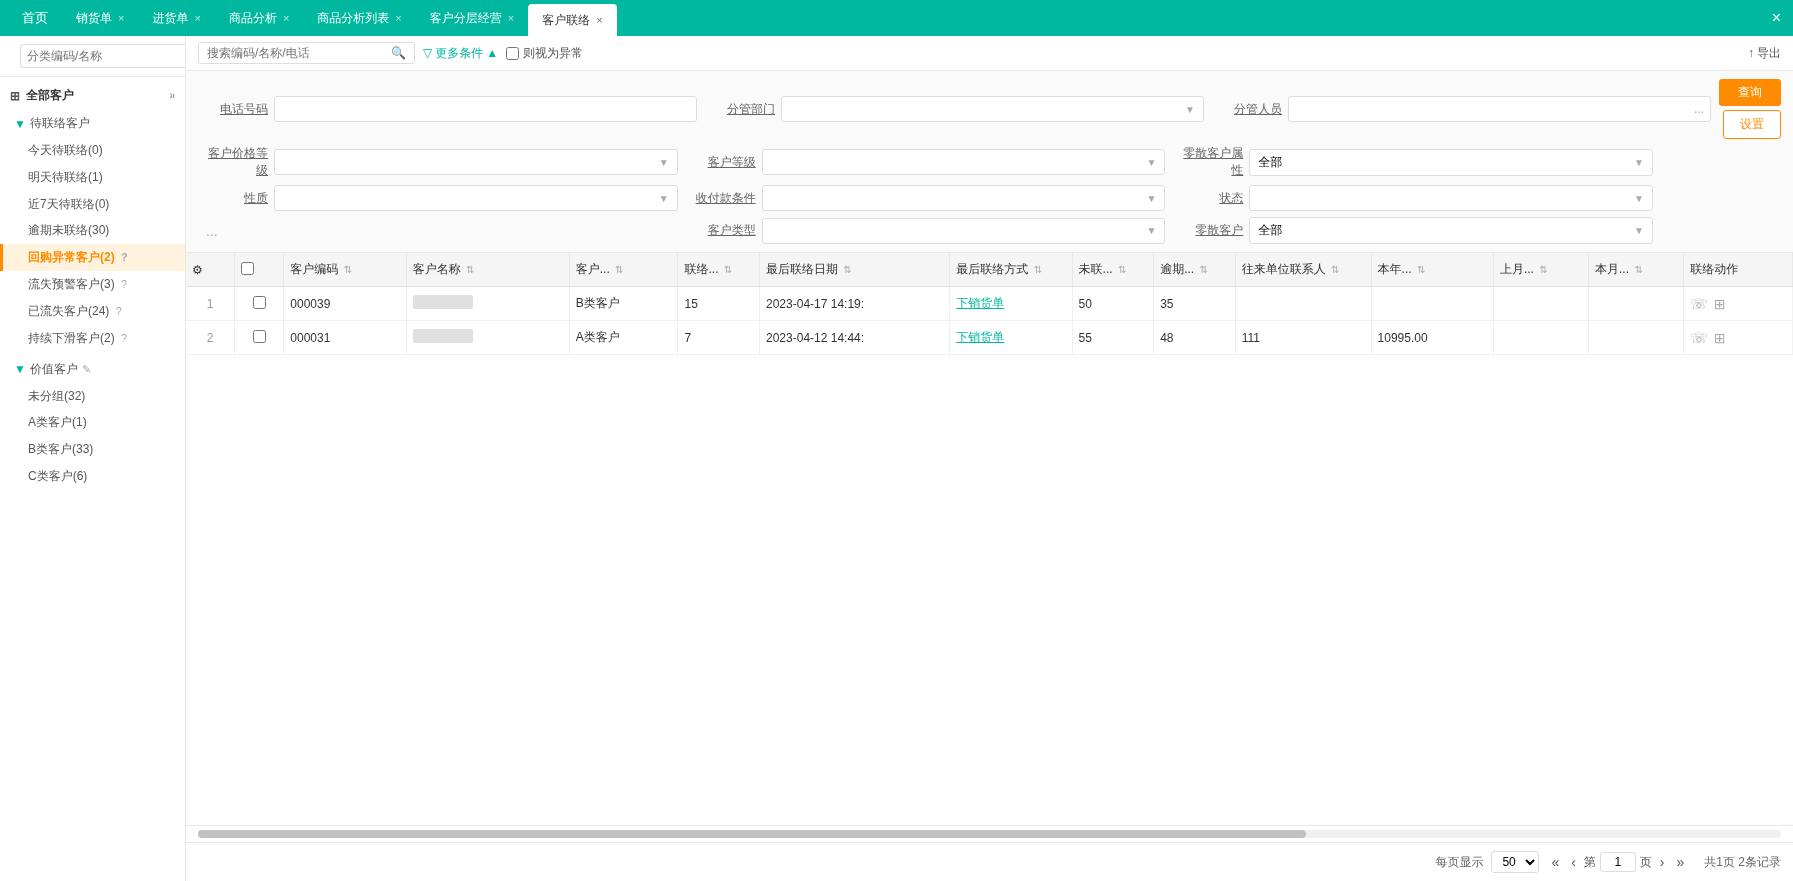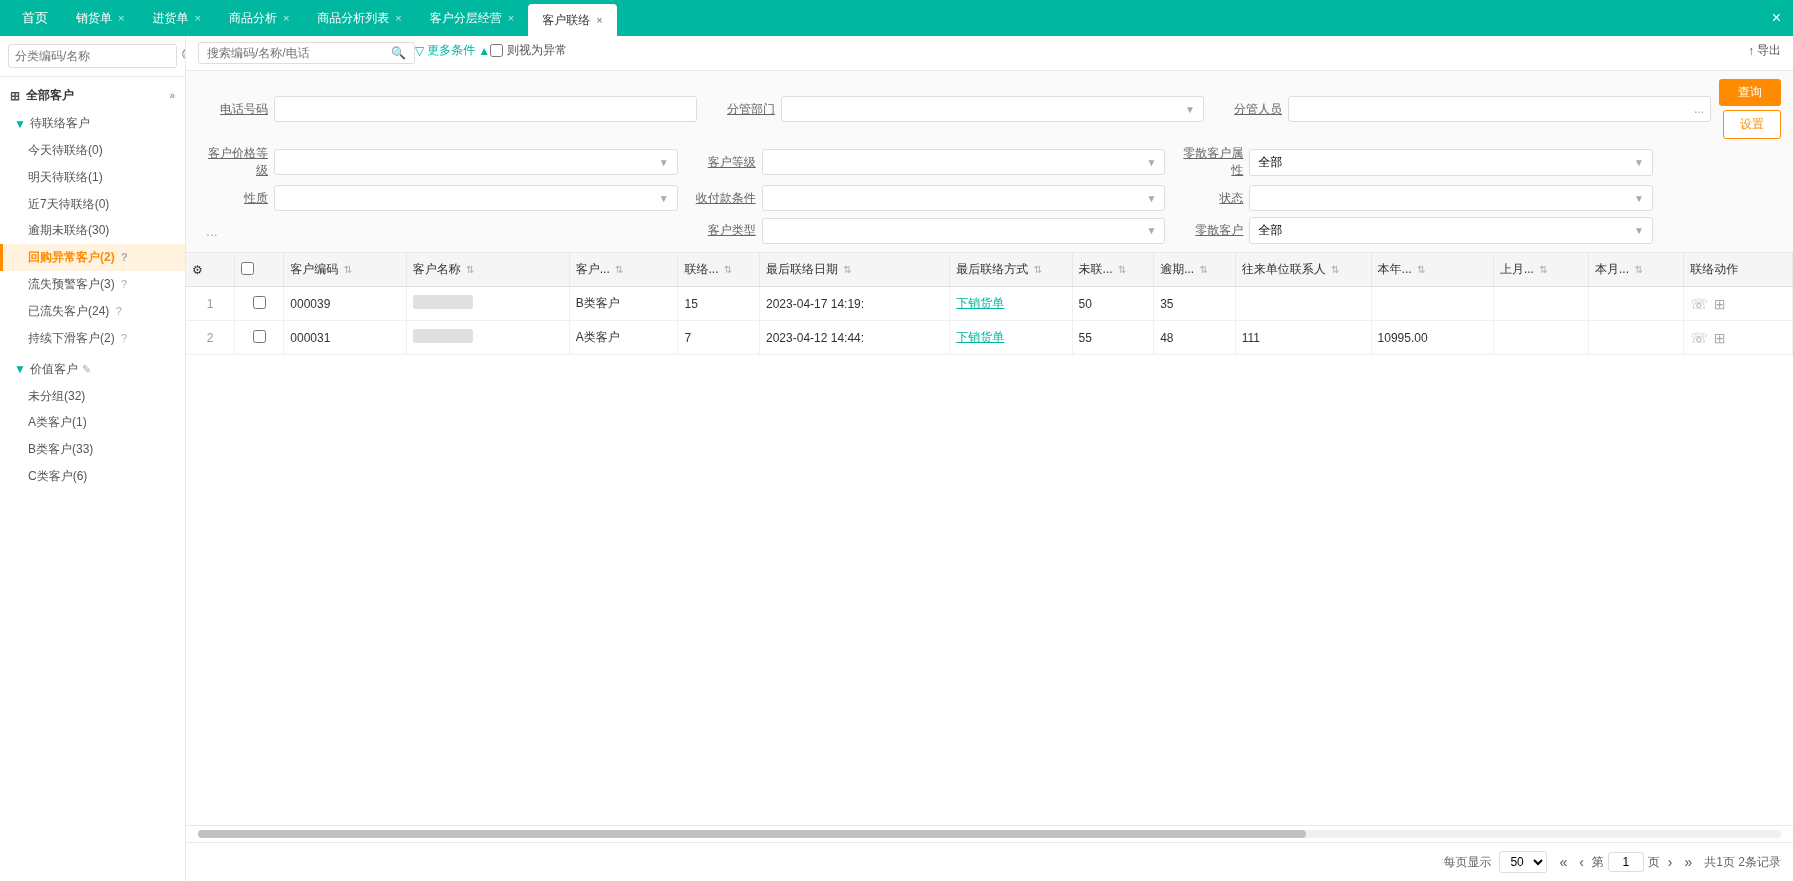--- a/index.html
+++ b/index.html
@@ -33,21 +33,21 @@
     
     .sidebar {
       width: 186px; background: white; border-right: 1px solid #e8e8e8;
       display: flex; flex-direction: column; overflow: hidden;
     }
     .sidebar-search {
       padding: 8px; border-bottom: 1px solid #e8e8e8; display: flex; align-items: center;
     }
     .sidebar-search input {
       flex: 1; border: 1px solid #ddd; border-radius: 3px; padding: 4px 6px;
-      font-size: 12px; outline: none;
+      font-size: 12px; outline: none; margin-left: 12px;
     }
     .sidebar-search .search-btn {
       margin-left: 4px; color: #00b8a0; cursor: pointer; font-size: 14px;
     }
     .sidebar-content { flex: 1; overflow-y: auto; padding: 4px 0; }
     .sidebar-header {
       display: flex; align-items: center; padding: 6px 10px;
       font-weight: bold; color: #333; cursor: pointer;
     }
     .sidebar-header .grid-icon { margin-right: 6px; color: #555; }
@@ -70,21 +70,21 @@
     }
     .sidebar-group2-title .arrow { margin-right: 4px; color: #00b8a0; }
     .edit-icon { margin-left: 4px; color: #aaa; font-size: 11px; }
 
     
     .content-area { flex: 1; display: flex; flex-direction: column; overflow: hidden; }
 
     
     .filter-bar {
       background: white; padding: 6px 12px; border-bottom: 1px solid #e8e8e8;
-      display: flex; align-items: flex-start; gap: 0;
+      display: flex; align-items: center; gap: 8px;
     }
     .filter-search-wrap {
       display: flex; align-items: center; border: 1px solid #ddd;
       border-radius: 3px; padding: 3px 8px; min-width: 200px;
     }
     .filter-search-wrap input {
       border: none; outline: none; font-size: 12px; width: 160px;
     }
     .filter-search-wrap .search-icon { color: #00b8a0; margin-left: 4px; }
     .more-conditions {
@@ -158,21 +158,21 @@
     .page-size-select {
       border: 1px solid #ddd; border-radius: 3px; padding: 2px 6px;
       font-size: 12px; background: white; cursor: pointer;
     }
     .pagination { display: flex; align-items: center; gap: 4px; color: #555; }
     .page-btn { cursor: pointer; color: #555; font-size: 14px; padding: 2px 4px; }
     .page-input {
       border: 1px solid #ddd; border-radius: 3px; padding: 2px 4px;
       width: 36px; text-align: center; font-size: 12px;
     }
-    .total-records { color: #666; }
+    .total-records { color: #666; margin-left: 8px; }
 
     
     .tooltip-box {
       position: absolute; background: white; border: 1px solid #e0e0e0;
       border-radius: 4px; padding: 8px 12px; box-shadow: 0 2px 8px rgba(0,0,0,0.15);
       z-index: 100; max-width: 340px; color: #555; font-size: 12px; line-height: 1.6;
       left: 14px; top: 228px;
     }
 
     

